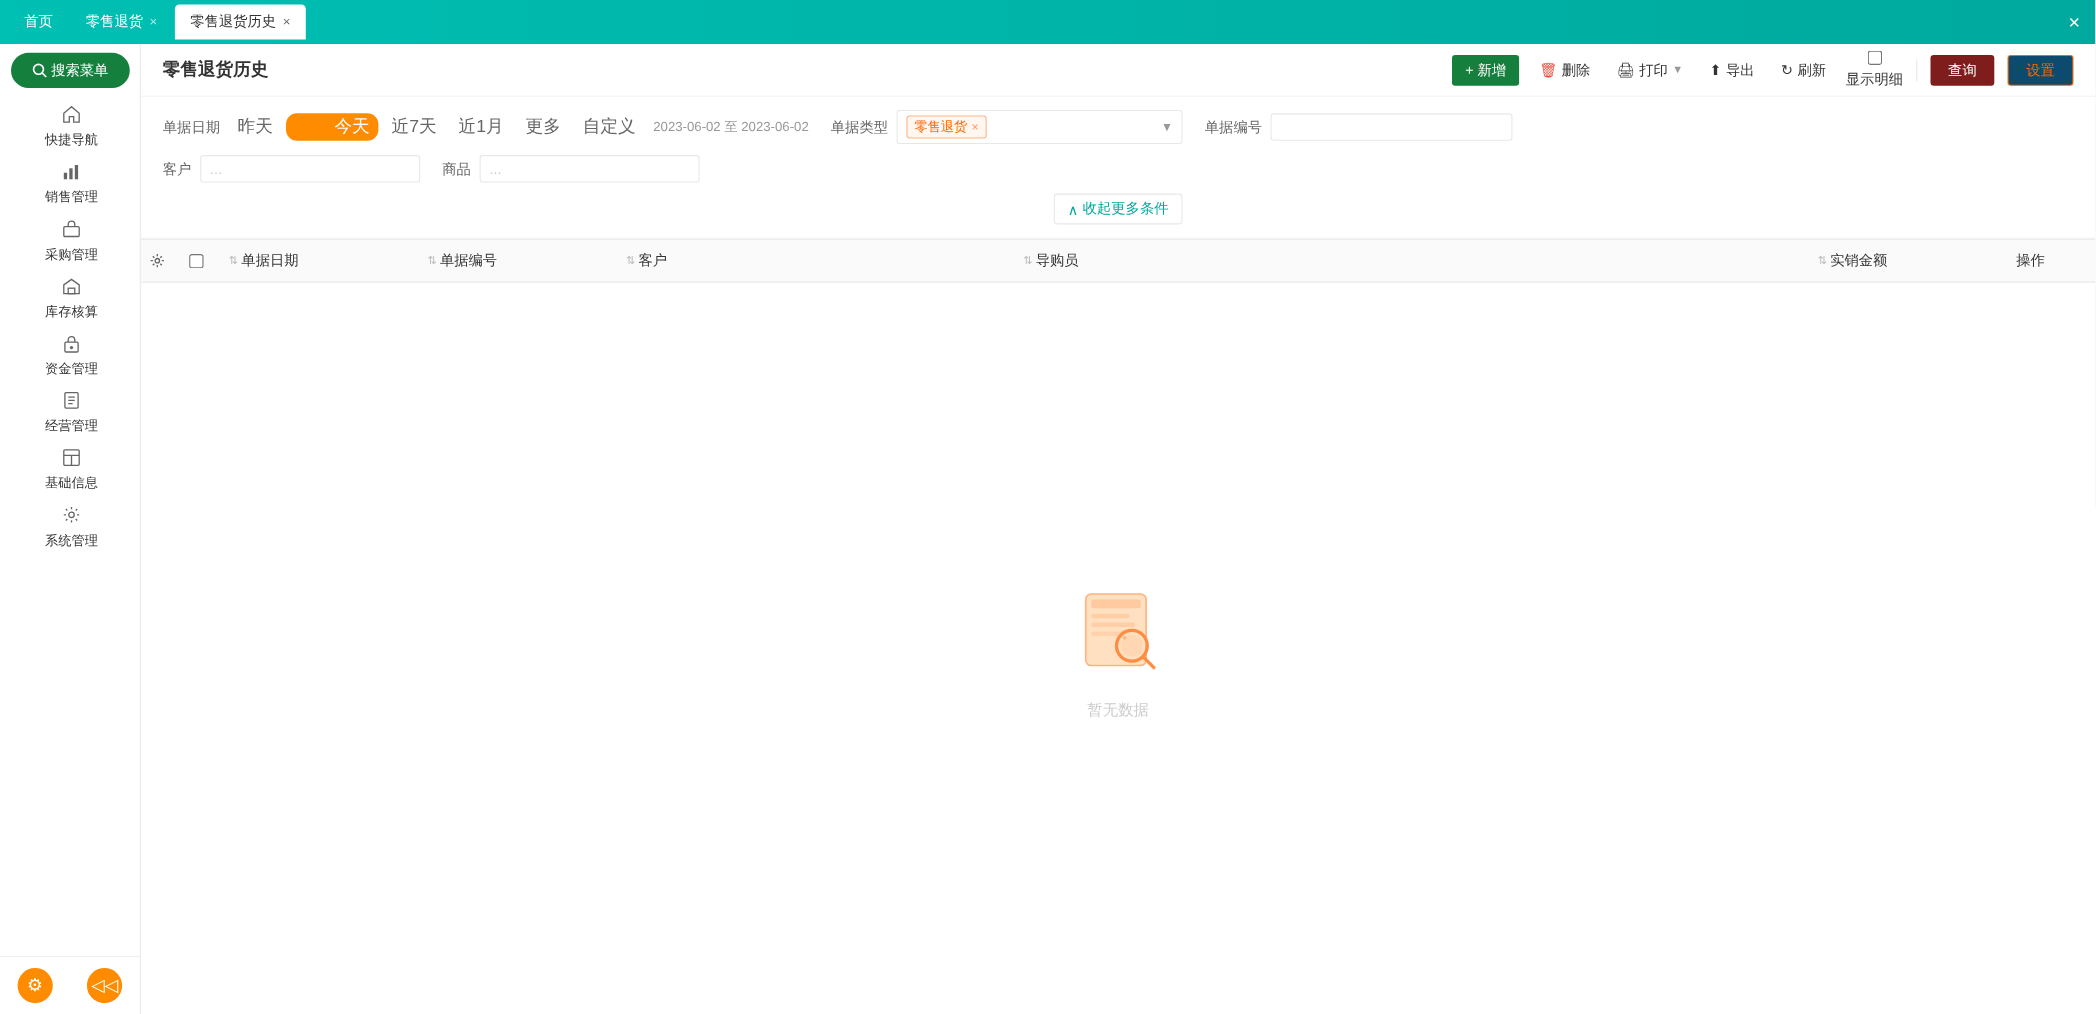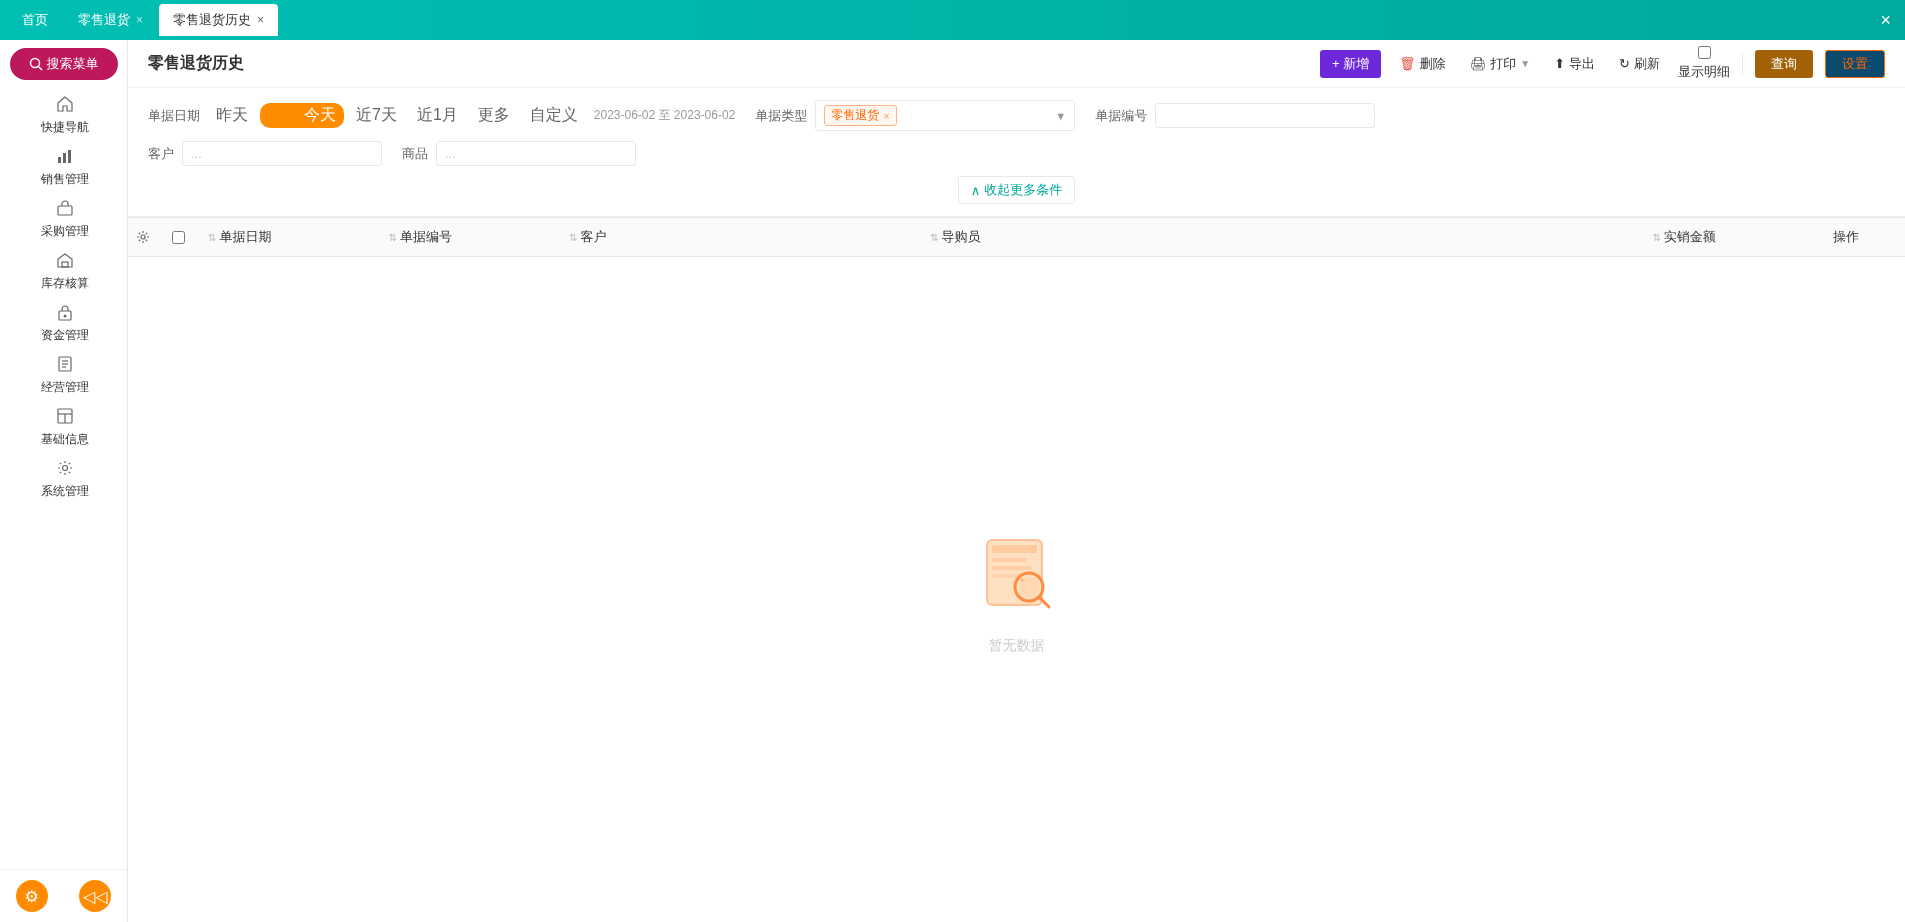--- a/index.html
+++ b/index.html
@@ -61,21 +61,21 @@
       background: #fff;
       border-right: 1px solid #e8e8e8;
       display: flex;
       flex-direction: column;
       align-items: center;
       padding-top: 8px;
     }
     .sidebar-search {
       width: 108px;
       height: 32px;
-      background: #be185d;
+      background: #15803d;
       border-radius: 16px;
       display: flex;
       align-items: center;
       justify-content: center;
       color: #fff;
       font-size: 13px;
       gap: 4px;
       margin-bottom: 8px;
       cursor: pointer;
       font-family: Liberation Serif, serif;
@@ -153,23 +153,23 @@
     .toolbar-btn {
       display: flex;
       align-items: center;
       gap: 4px;
       color: #333;
       font-size: 13px;
       cursor: pointer;
       padding: 4px 6px;
       border-radius: 3px;
     }
-    .toolbar-btn-new { color: #fff; background: #6d28d9; padding: 5px 12px; border-radius: 3px; }
+    .toolbar-btn-new { color: #fff; background: #15803d; padding: 5px 12px; border-radius: 3px; }
     .toolbar-query {
-      background: #a16207;
+      background: #7f1d1d;
       color: #fff;
       padding: 5px 16px;
       border-radius: 3px;
       cursor: pointer;
       font-size: 13px;
     }
     .toolbar-setting {
       background: #0c4a6e;
       color: #ff6600;
       border: 1px solid #ff6600;

